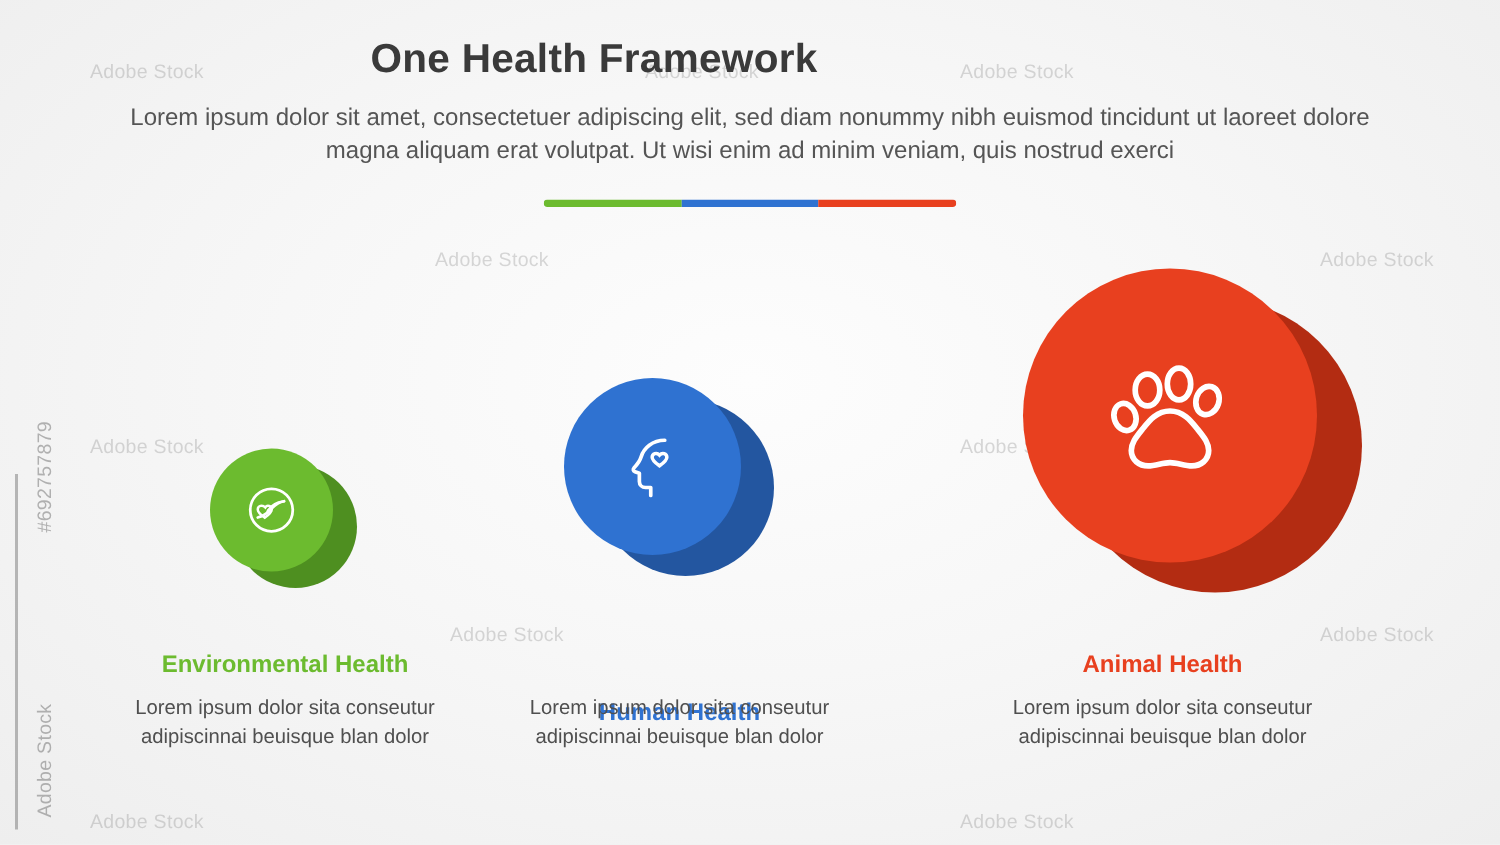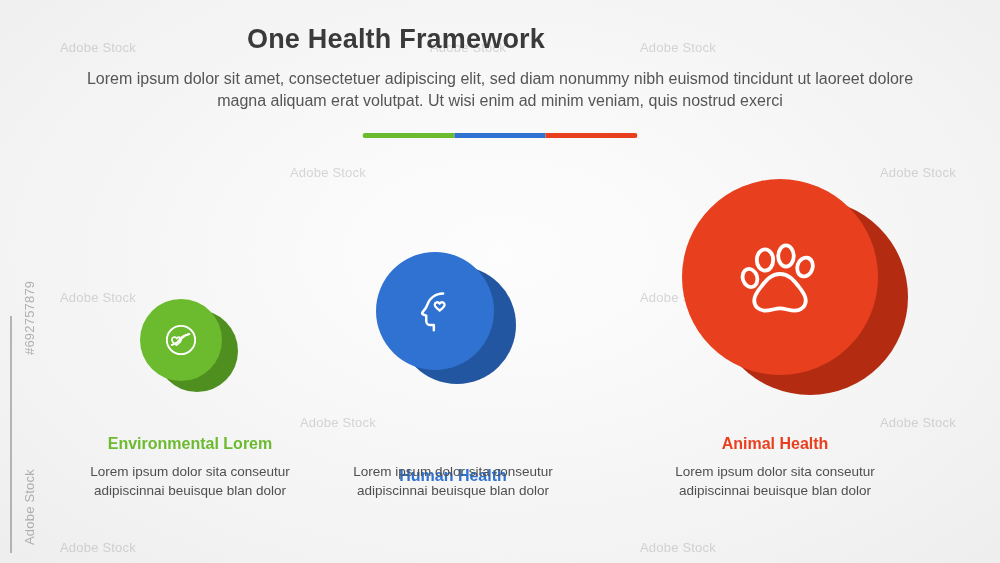--- a/index.html
+++ b/index.html
@@ -174,21 +174,21 @@
       <div class="shadow-circle" style="left:81px; top:140px; width:82px; height:82px; background:#4e8f20;"></div>
       <div class="main-circle" style="left:65px; top:129px; width:82px; height:82px; background:#6cbb2f;">
         <svg width="40" height="40" viewBox="0 0 48 48">
           <circle cx="24" cy="24" r="17" fill="none" stroke="#ffffff" stroke-width="2.2"></circle>
           <path d="M13 30c4-1 7-3 10-6 3-3 5-6 11-7" fill="none" stroke="#ffffff" stroke-width="2.2" stroke-linecap="round"></path>
           <path d="M34 17c-7 1-11 4-13 8" fill="none" stroke="#ffffff" stroke-width="2.2" stroke-linecap="round"></path>
           <path d="M19 22c-2.4-2.6-6-1.3-6 1.6 0 2.6 3.4 5 5.6 6.6 2.2-1.6 5.6-4 5.6-6.6 0-2.9-3.6-4.2-5.2-1.6z" fill="none" stroke="#ffffff" stroke-width="2"></path>
         </svg>
       </div>
     </div>
-    <div class="item-title" style="top:265px; color:#6cbb2f;">Environmental Lorem</div>
+    <div class="item-title" style="top:265px; color:#6cbb2f;">Environmental Health</div>
     <div class="item-desc" style="top:292px;">Lorem ipsum dolor sita conseutur adipiscinnai beuisque blan dolor</div>
   </div>
 
   <div class="item" id="item-1">
     <div class="circle-wrap">
       <div class="shadow-circle" style="left:60px; top:96px; width:118px; height:118px; background:#2356a0;"></div>
       <div class="main-circle" style="left:38px; top:82px; width:118px; height:118px; background:#2f72d1;">
         <svg width="56" height="56" viewBox="0 0 48 48">
           <path d="M31 9c-7 0-12 4.5-13.5 9.5-.7 2.3-2.3 4.4-4 6.2-.8.9-.6 1.9.5 2.3l2.5.9v4.6c0 2 1.5 3.5 3.5 3.5h3v4.5" fill="none" stroke="#ffffff" stroke-width="2.1" stroke-linecap="round" stroke-linejoin="round"></path>
           <path d="M31 9c5.5 0 9 4 9 9.5S36 32 31 36" fill="none" stroke="#ffffff" stroke-width="0"></path>

